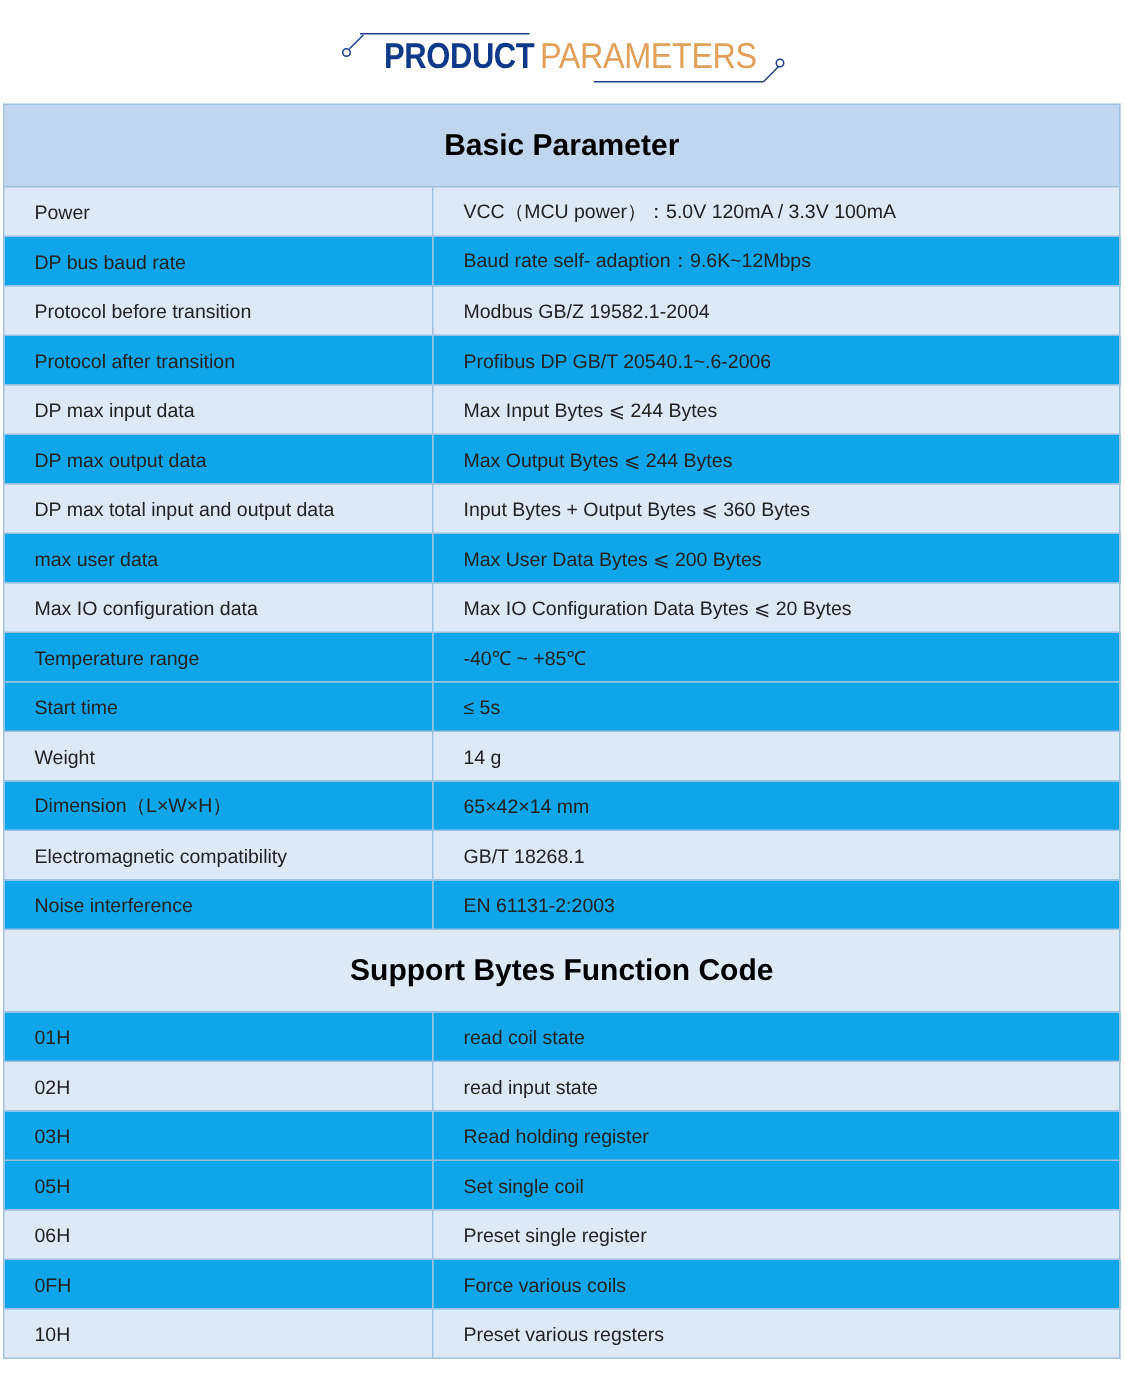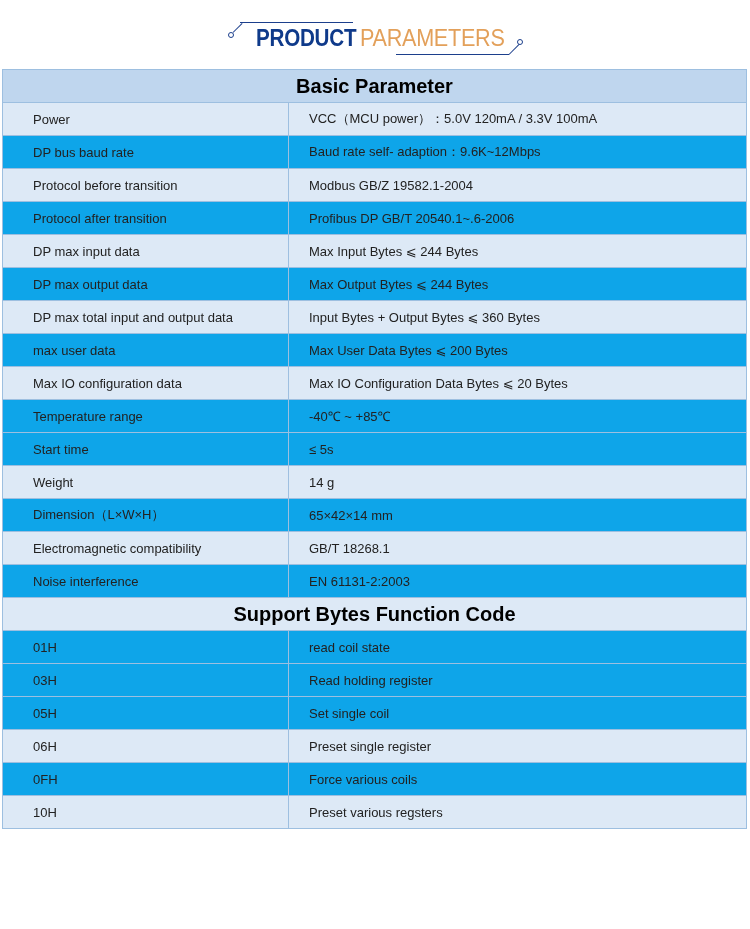--- a/index.html
+++ b/index.html
@@ -7,25 +7,25 @@
   .banner { position: absolute; left: 0; top: 0; width: 710px; height: 68px; }
   .banner-title { position: absolute; left: 256px; top: 24px; font-size: 24px; letter-spacing: -0.3px; white-space: nowrap; }
   .banner-title .t1 { color: #0f3a8a; font-weight: bold; transform: scaleX(0.86); display: inline-block; transform-origin: left center; }
   .banner-title .t2 { color: #e3a05a; font-weight: normal; display: inline-block; transform: scaleX(0.9); transform-origin: left center; margin-left: -19px; }
   .line { position: absolute; height: 1px; background: #1c3f8c; }
   .dot { position: absolute; width: 4px; height: 4px; border: 1px solid #1c3f8c; border-radius: 50%; background: #fff; }
   .diag { position: absolute; height: 1px; background: #1c3f8c; transform-origin: left center; }
 
   table { position: absolute; left: 2px; top: 69px; width: 745px; border-collapse: collapse; }
   td { border: 1px solid #9dbfe0; height: 32px; padding: 0; font-size: 13px; color: #222; vertical-align: middle; }
-  td.k { width: 286px; padding-left: 30px; box-sizing: border-box; }
+  td.k { width: 286px; padding-left: 20px; box-sizing: border-box; }
   td.v { padding-left: 20px; }
   tr.light td { background: #dde9f6; }
   tr.dark td { background: #0ea5e9; }
-  tr.section td { font-size: 20px; font-weight: bold; color: #000; text-align: center; padding: 0; height: 32px; }
+  tr.section td { font-size: 20px; font-weight: bold; color: #000; text-align: center; padding: 11px; height: 32px; }
   tr.section.dark td { background: #bfd6ee; }
   tr.section.light td { background: #dde9f6; }
 </style>
 </head>
 <body>
 
 <div class="banner">
   <div class="line" style="left:240px; top:22px; width:113px;"></div>
   <div class="diag" style="left:233px; top:32px; width:13px; transform: rotate(-45deg);"></div>
   <div class="dot" style="left:228px; top:32px;"></div>
@@ -104,20 +104,24 @@
         <td class="v">EN 61131-2:2003</td>
       </tr>
 
     <tr class="section light">
       <td colspan="2">Support Bytes Function Code</td>
     </tr>
     <tr class="dark">
         <td class="k">01H</td>
         <td class="v">read coil state</td>
       </tr>
+    <tr class="light">
+        <td class="k">02H</td>
+        <td class="v">read input state</td>
+      </tr>
     <tr class="dark">
         <td class="k">03H</td>
         <td class="v">Read holding register</td>
       </tr>
     <tr class="dark">
         <td class="k">05H</td>
         <td class="v">Set single coil</td>
       </tr>
     <tr class="light">
         <td class="k">06H</td>

